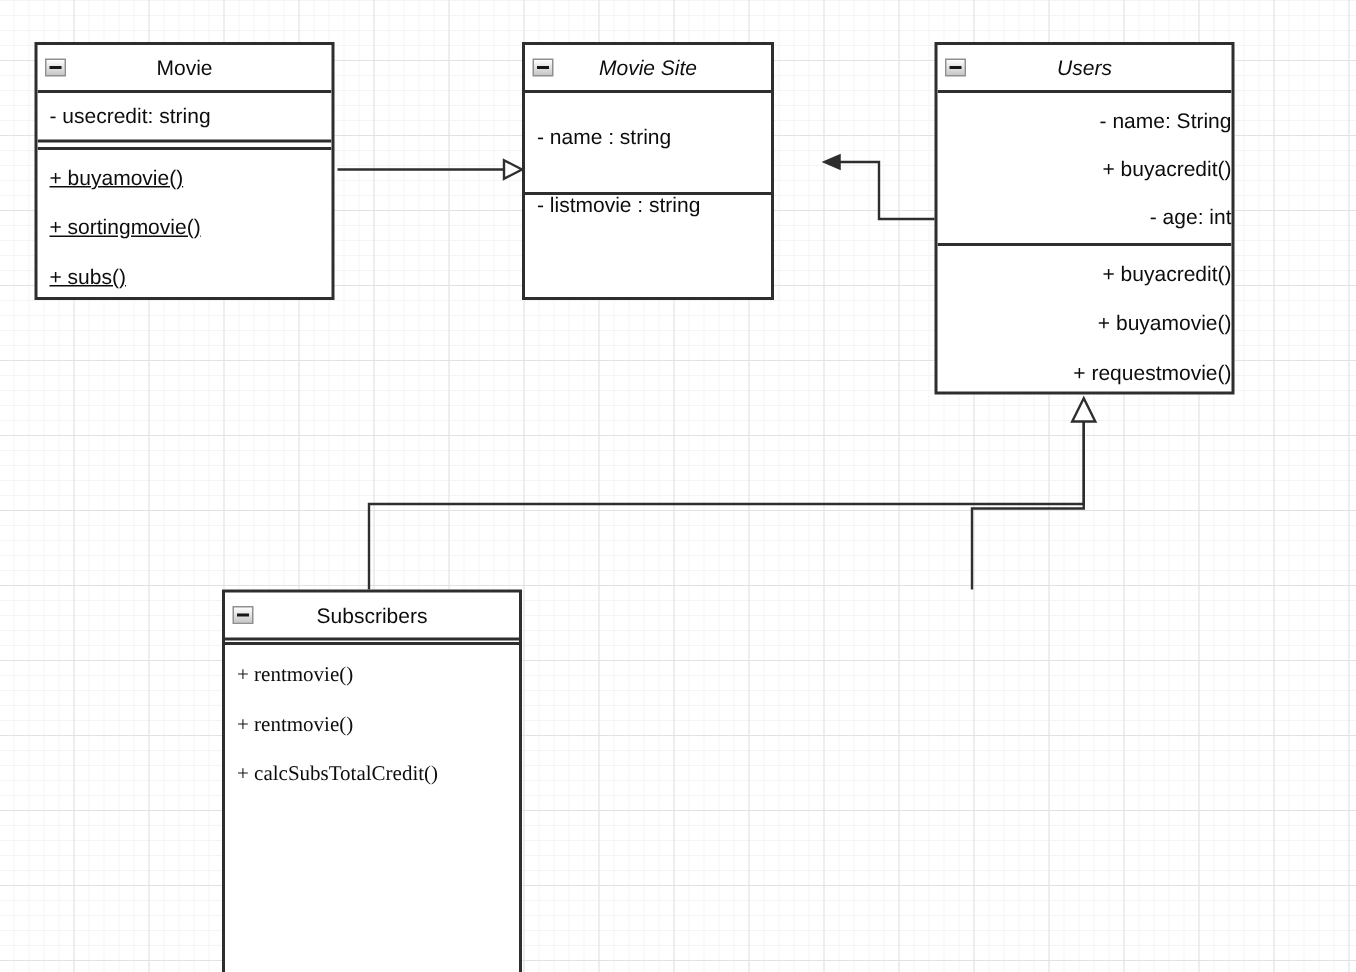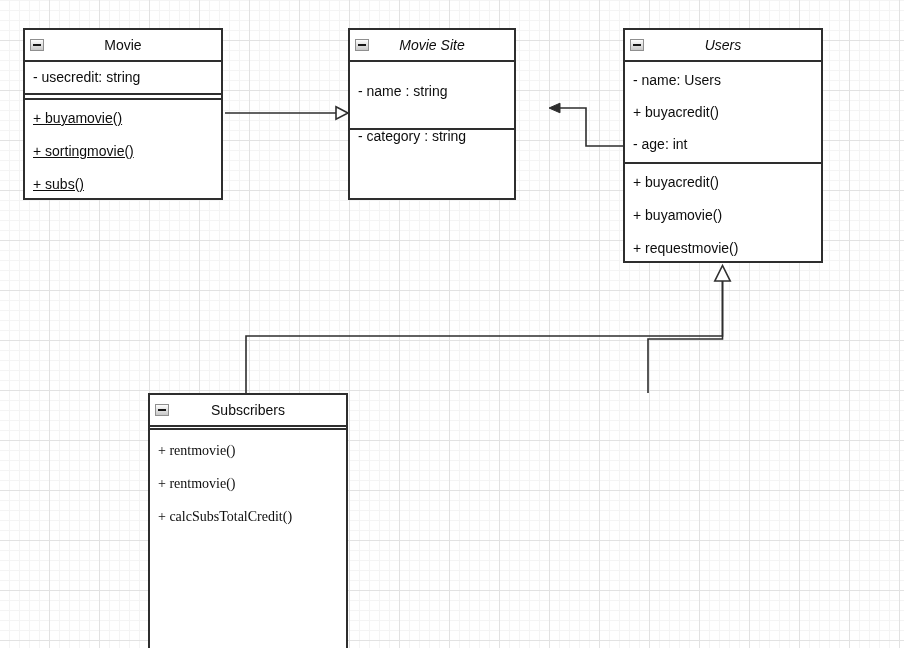--- a/index.html
+++ b/index.html
@@ -56,21 +56,21 @@
   .b-movie .s-gap{height:5px;}
   .b-movie .s-methods{padding-top:2px;}
 
   
   .b-moviesite{left:348px;top:28px;width:168px;height:172px;}
   .b-moviesite .s-attr{height:68px;}
   .b-moviesite .s-attr .row{height:32px;line-height:32px;margin-top:13px;}
   .b-moviesite .s-methods{height:70px;}
 
   
-  .b-users{left:623px;top:28px;width:200px;height:235px;}
+  .b-users{left:623px;top:28px;width:200px;height:235px;text-align:right;}
   .b-users .s-attr{height:102px;padding-top:2px;}
   .b-users .s-attr .row{height:32px;line-height:32px;}
   .b-users .s-methods{padding-top:2px;}
 
   
   .b-subscribers{left:148px;top:393px;width:200px;height:270px;}
   .b-subscribers .s-gap{height:3px;}
   .b-subscribers .s-methods{padding-top:4px;font-family:Liberation Serif, serif;}
 
   
@@ -122,32 +122,32 @@
     </div>
   </div>
 
   <div class="uml b-moviesite">
     <div class="title">
       <span class="collapse"></span>
       <span class="tname it">Movie Site</span>
     </div>
     <div class="sec s-attr">
       <div class="row">- name : string</div>
-      <div class="row">- category : string</div>
+      <div class="row">- listmovie : string</div>
     </div>
     <div class="sec s-methods"></div>
   </div>
 
   <div class="uml b-users">
     <div class="title">
       <span class="collapse"></span>
       <span class="tname it">Users</span>
     </div>
     <div class="sec s-attr">
-      <div class="row">- name: Users</div>
+      <div class="row">- name: String</div>
       <div class="row">+ buyacredit()</div>
       <div class="row">- age: int</div>
     </div>
     <div class="sec s-methods">
       <div class="row">+ buyacredit()</div>
       <div class="row">+ buyamovie()</div>
       <div class="row">+ requestmovie()</div>
     </div>
   </div>
 

